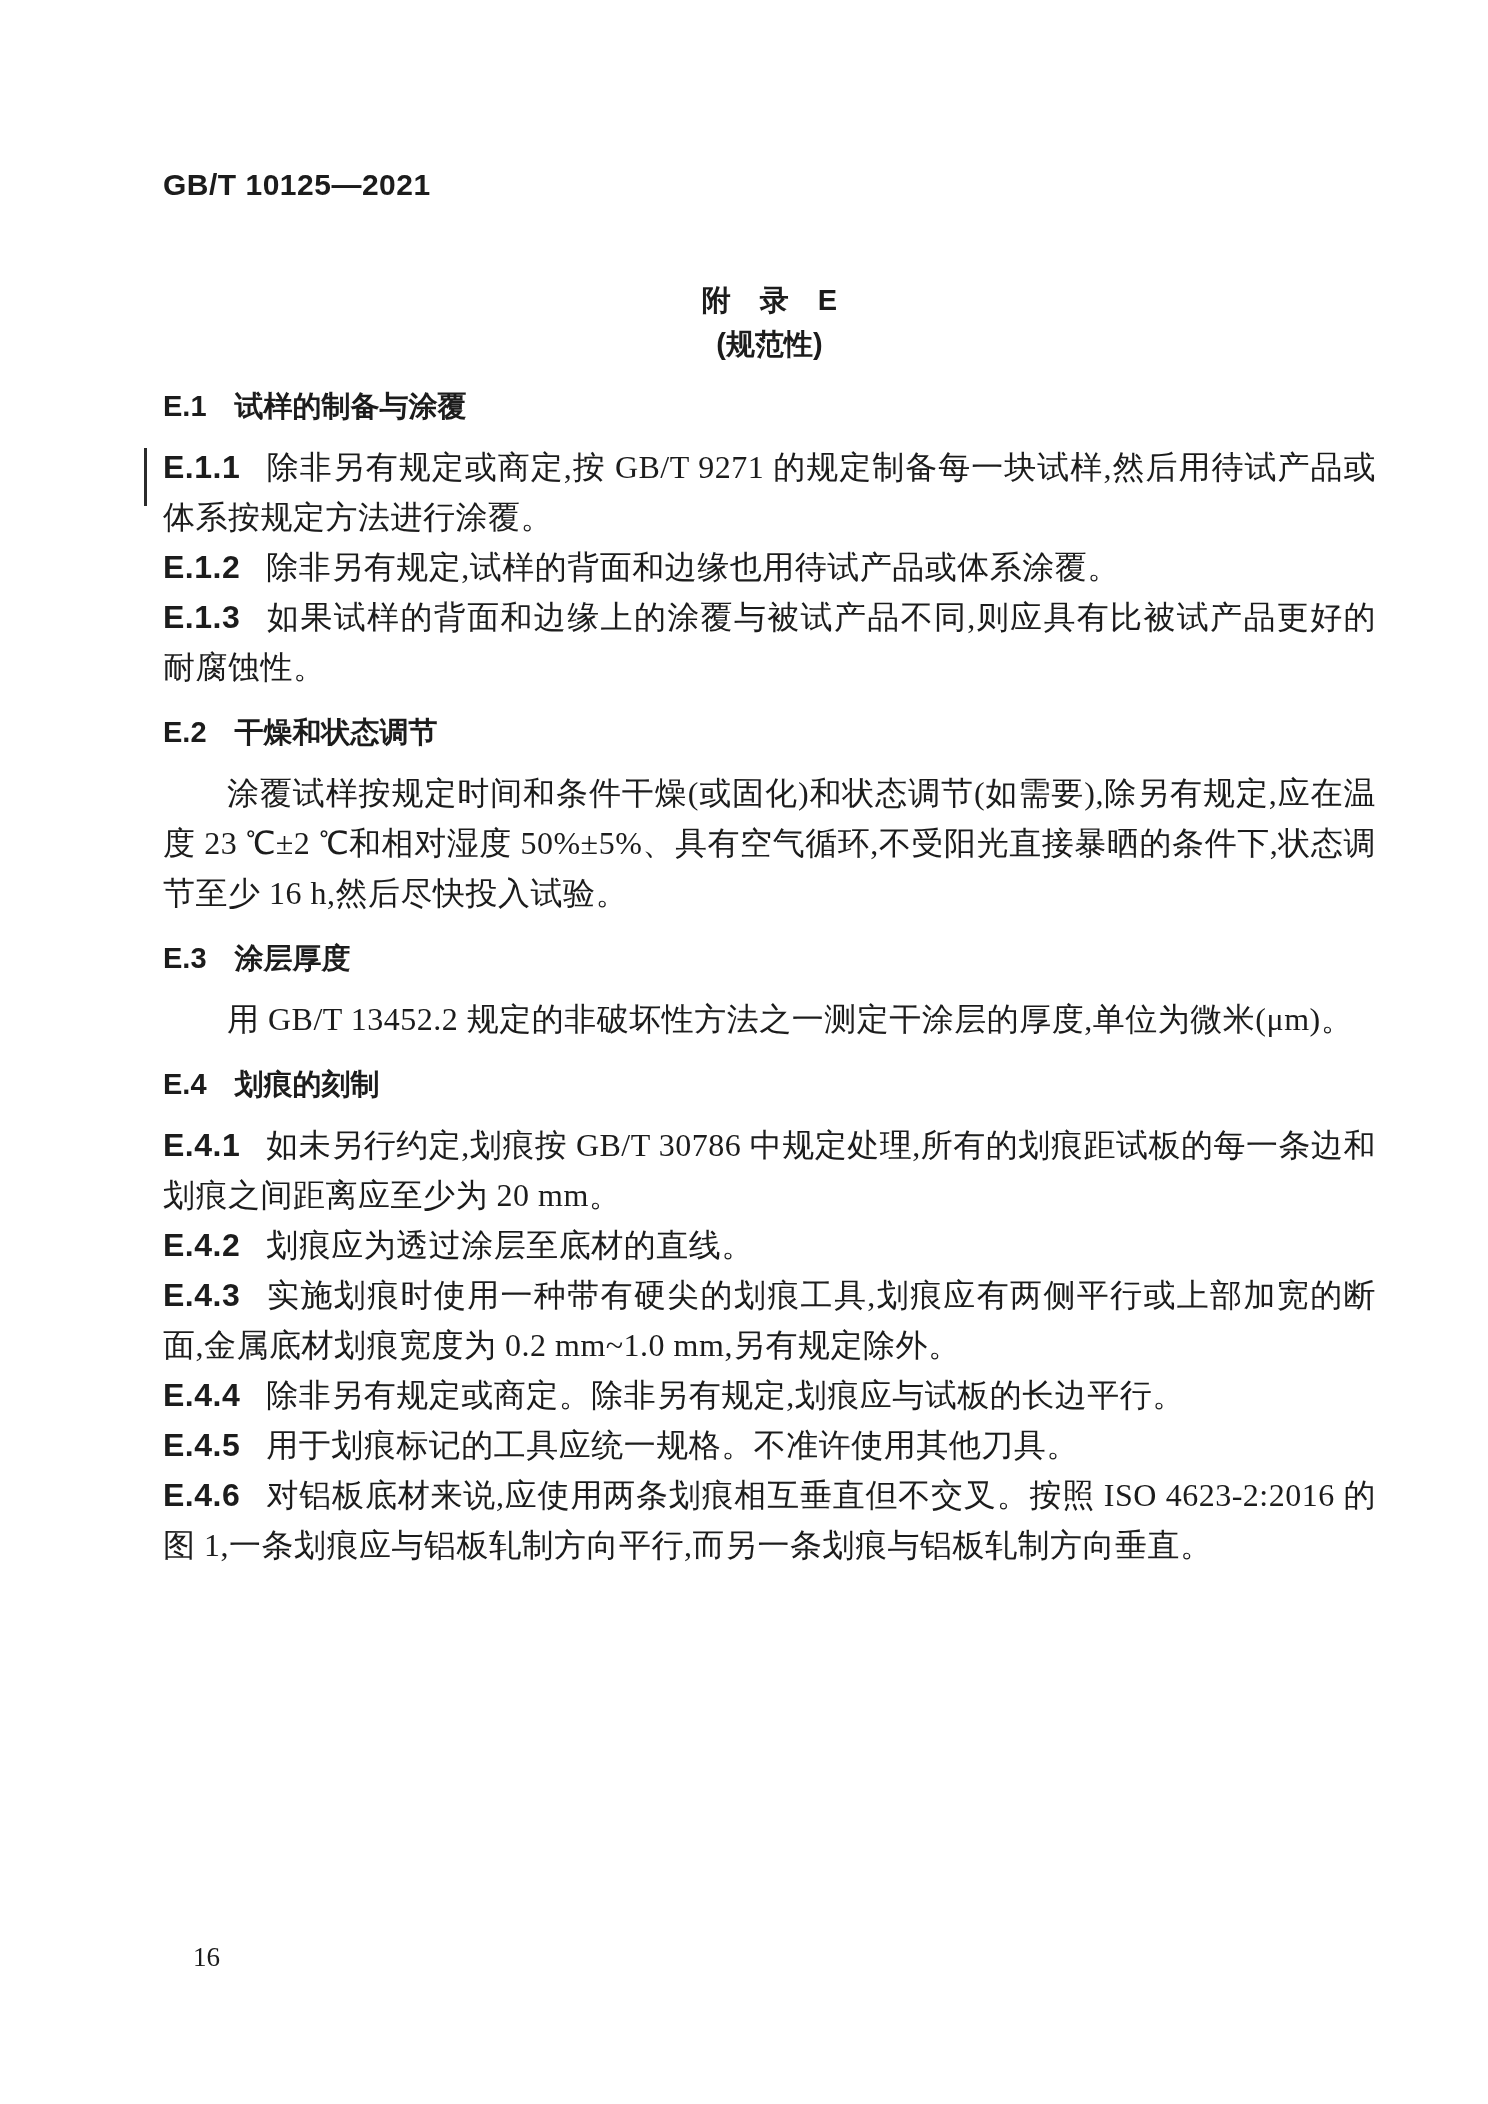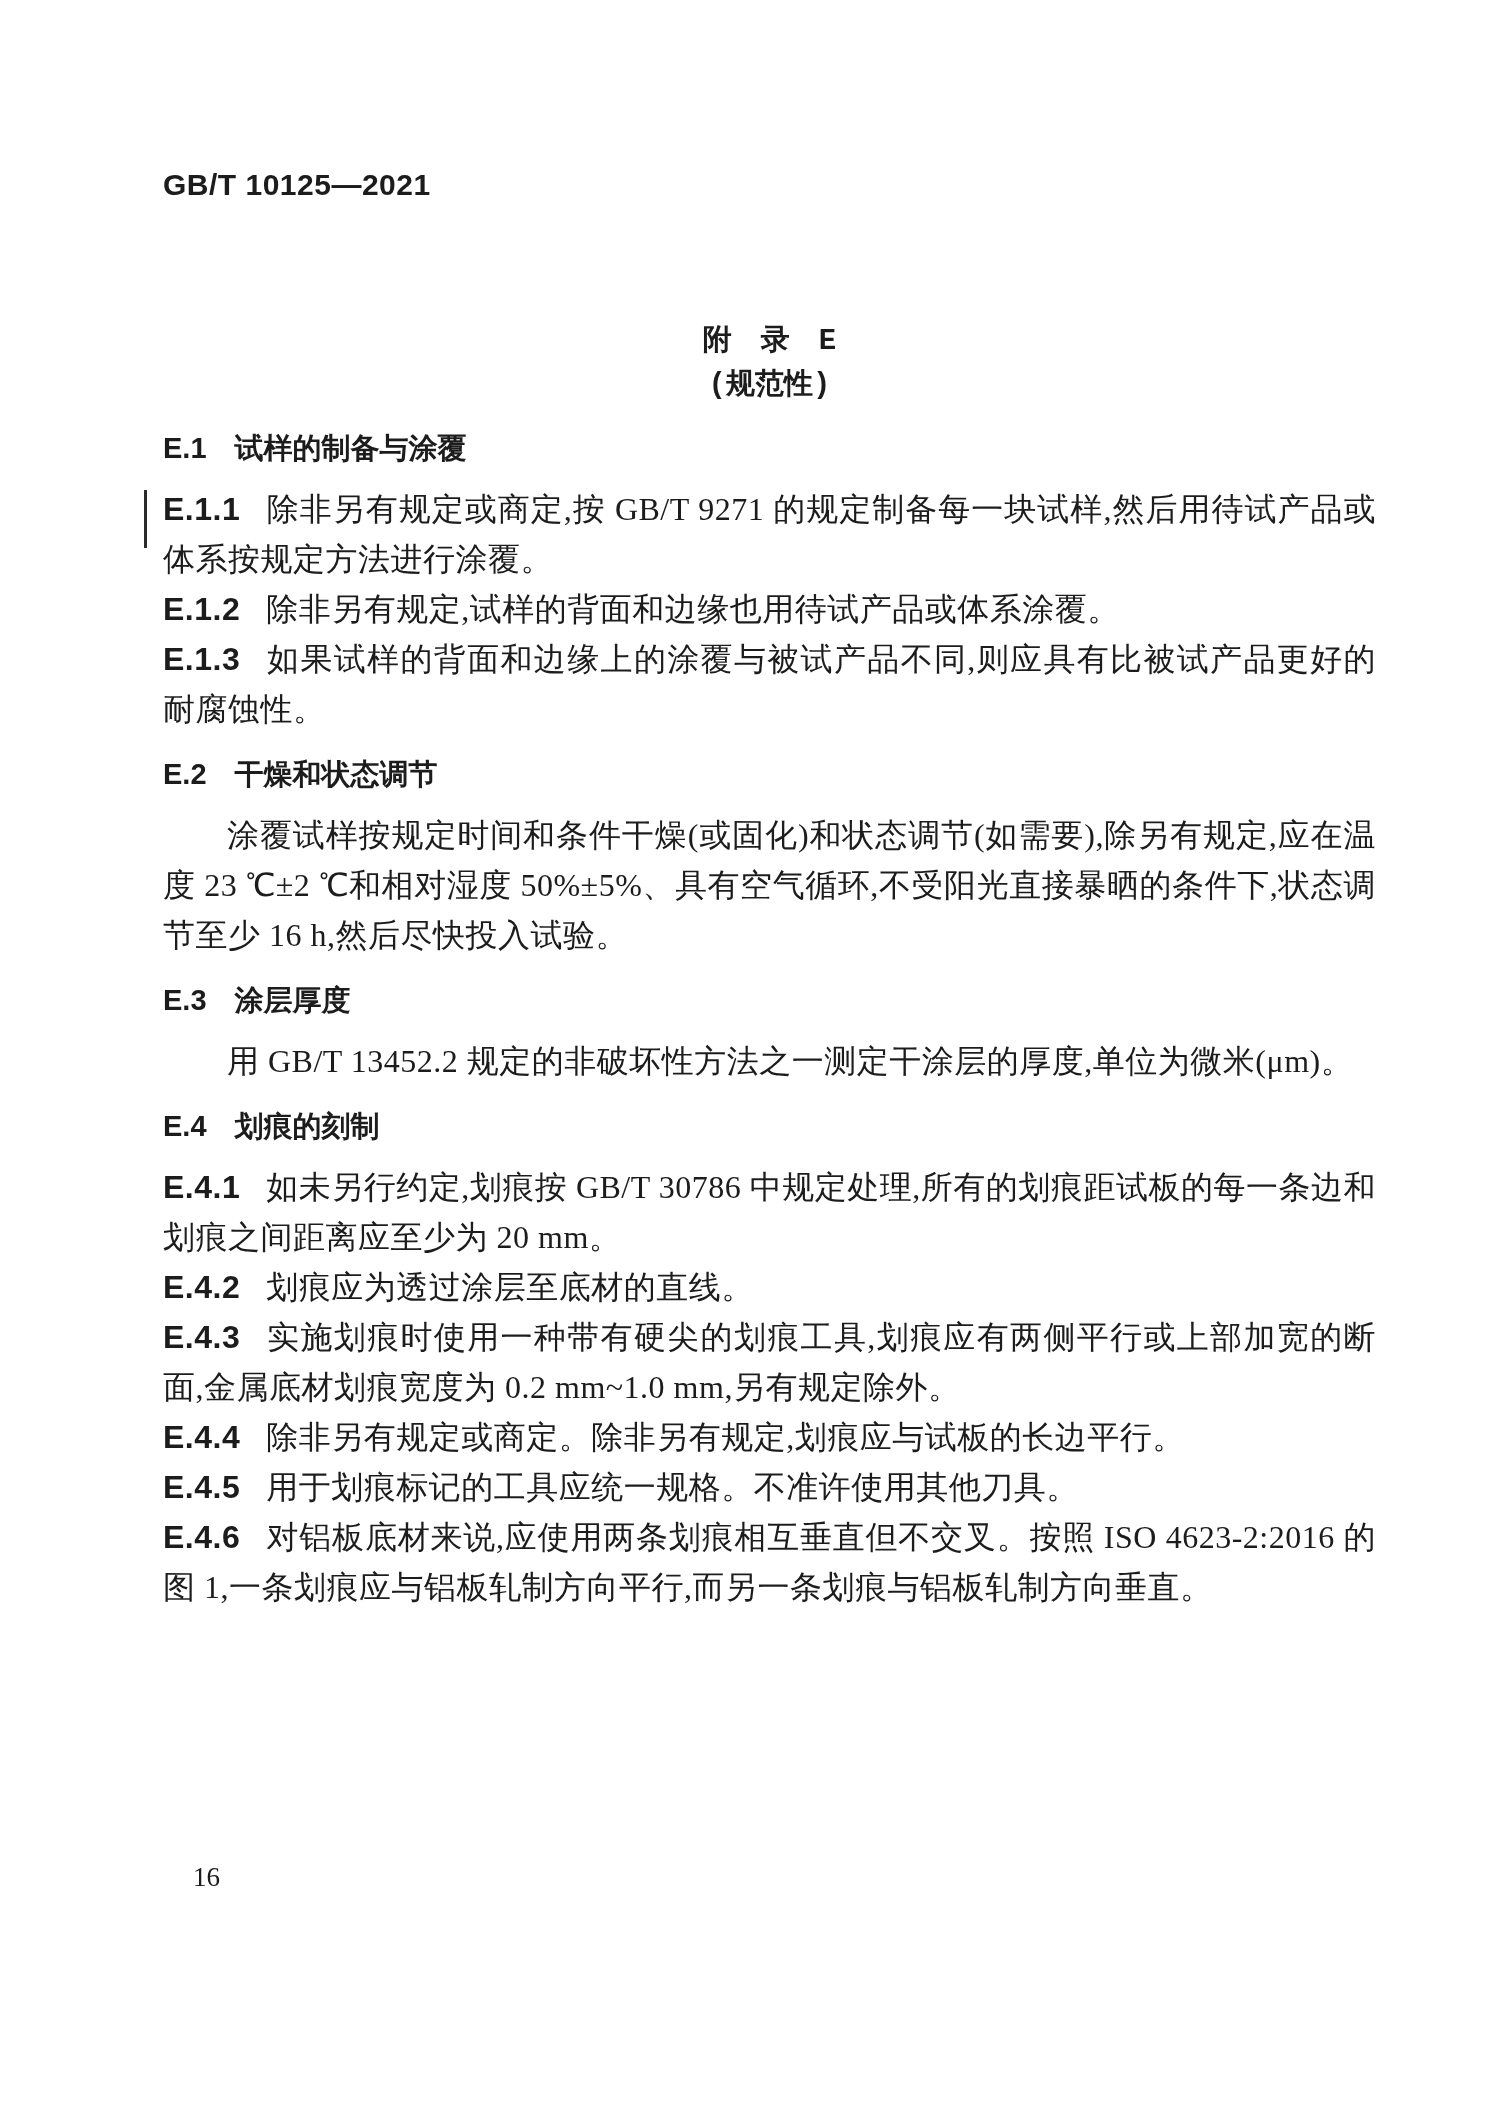--- a/index.html
+++ b/index.html
@@ -14,23 +14,23 @@
     color: #1c1c1c;
     overflow: hidden;
   }
   .doc-header {
     font-family: "Liberation Sans", sans-serif;
     font-weight: bold;
     font-size: 30px;
     letter-spacing: 0.5px;
   }
   .title-block {
-    margin-top: 118px;
+    margin-top: 76px;
     text-align: center;
-    font-family: Liberation Mono, monospace;
+    font-family: Liberation Sans, sans-serif;
     font-weight: bold;
   }
   .title-block .t-line { line-height: 44px; font-size: 29px; }
   .section { margin: 0; }
   .section-heading {
     font-family: "Liberation Sans", sans-serif;
     font-weight: bold;
     font-size: 29px;
     line-height: 40px;
     margin-top: 20px;
@@ -55,21 +55,21 @@
     position: absolute;
     left: -19px;
     top: 6px;
     width: 3px;
     height: 58px;
     background: #2b2b2b;
   }
   .page-number {
     position: absolute;
     left: 193px;
-    top: 1862px;
+    top: 1942px;
     font-size: 27px;
     font-family: "Liberation Serif", serif;
   }
 </style>
 </head>
 <body>
 
 <div class="page">
 
   <div class="doc-header">GB/T 10125—2021</div>

